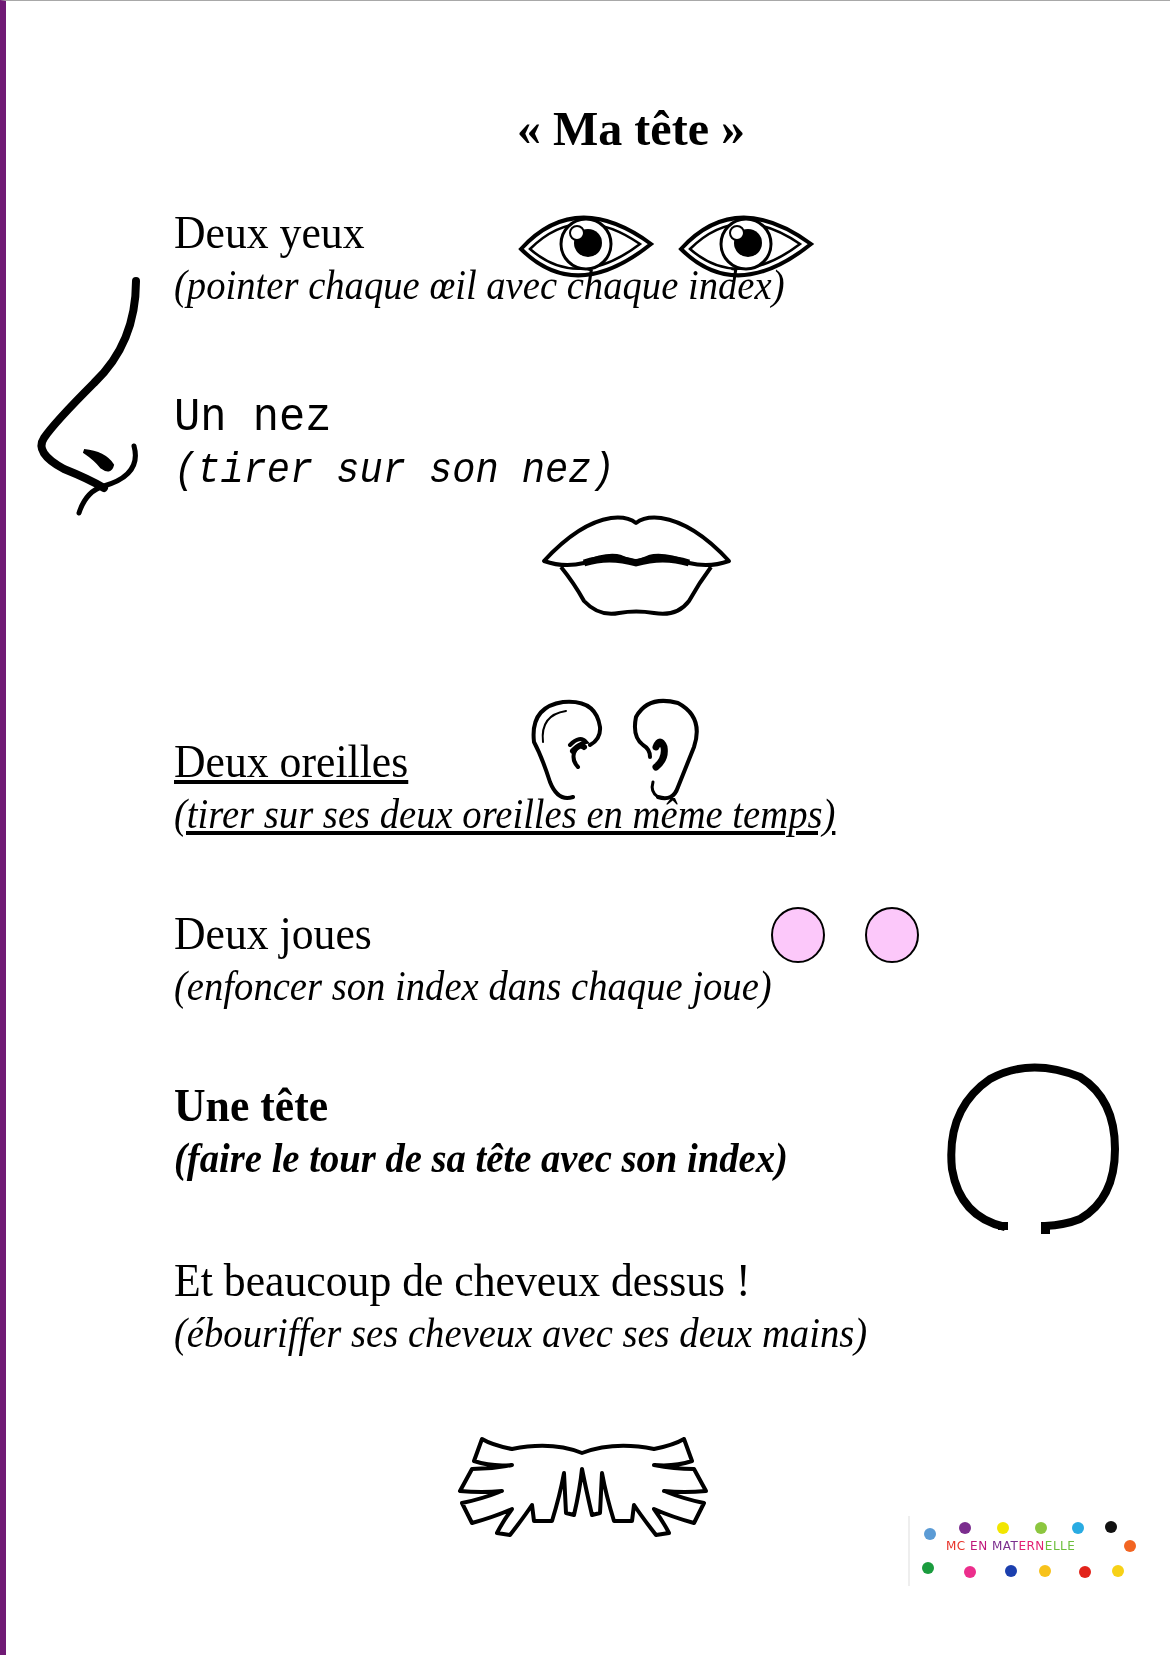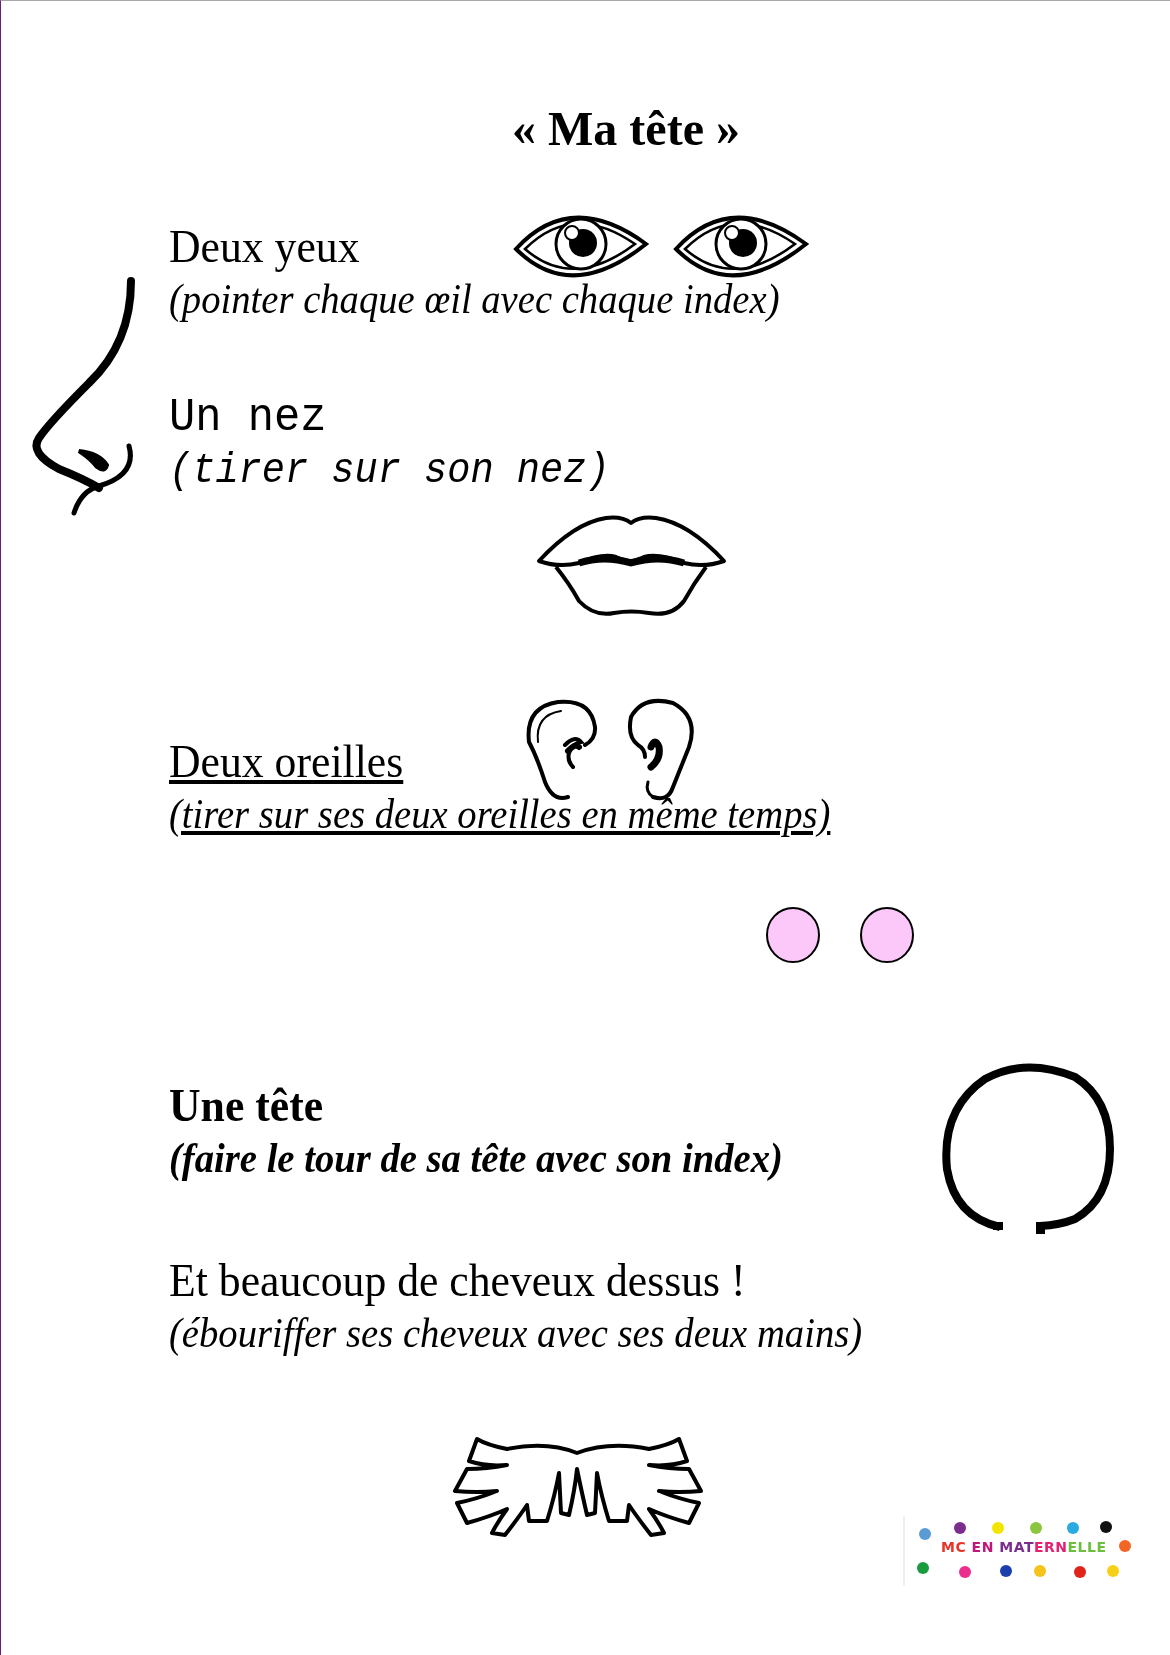--- a/index.html
+++ b/index.html
@@ -1,38 +1,38 @@
 <!DOCTYPE html>
 <html><head>
 <meta charset="utf-8">
 <style>
   html, body { margin: 0; padding: 0; background: #ffffff; }
   body { width: 1170px; height: 1655px; position: relative; overflow: hidden;
          font-family: "Liberation Serif", "DejaVu Serif", serif; color: #000; }
   .page { position: absolute; left: 0; top: 0; width: 1170px; height: 1655px;
-          border-top: 1px solid #a8a8a8; border-left: 1px solid #701a75; box-sizing: border-box; }
+          border-top: 1px solid #a8a8a8; border-left: 6px solid #701a75; box-sizing: border-box; }
   .title { position: absolute; top: 100px; left: 0; width: 1250px; text-align: center;
            font-weight: bold; font-size: 48px; letter-spacing: 0px; }
   .verse { position: absolute; left: 168px; white-space: nowrap; }
   .line { font-size: 47px; line-height: 54px; transform: scaleX(0.93); transform-origin: left; display: block; }
   .gesture { font-size: 42px; font-style: italic; line-height: 52px; transform: scaleX(0.92); transform-origin: left; display: block; }
   .pic { position: absolute; }
   svg { display: block; }
   .logo { position: absolute; left: 902px; top: 1515px; width: 230px; height: 70px; }
   .logo-text { position: absolute; left: 38px; top: 23px; font-family: "DejaVu Sans", sans-serif;
-               font-weight: bold; font-size: 14px; letter-spacing: 0.5px; white-space: nowrap; }
+               font-weight: normal; font-size: 12px; letter-spacing: 0.5px; white-space: nowrap; }
 </style>
 </head>
 <body>
 
 <div class="page">
 
   <div class="title">« Ma tête »</div>
 
-  <div class="verse" style="top:218px;">
+  <div class="verse" style="top:204px;">
     <span class="line">Deux yeux</span>
     <span class="gesture">(pointer chaque œil avec chaque index)</span>
   </div>
   <div class="pic" style="left:510px; top:198px;">
     <svg width="300" height="90" viewBox="0 0 300 90">
       <g fill="none" stroke="#000" stroke-width="4">
         <path d="M5 50 Q60 -10 135 45 Q60 105 5 50 Z"></path>
         <path d="M14 50 Q62 2 124 45 Q62 92 14 50 Z" stroke-width="2.5"></path>
         <path d="M165 50 Q220 -10 295 45 Q220 105 165 50 Z"></path>
         <path d="M174 50 Q222 2 284 45 Q222 92 174 50 Z" stroke-width="2.5"></path>
@@ -82,20 +82,24 @@
         <path d="M15 45 Q12 18 38 14" stroke-width="2"></path>
         <path d="M42 48 Q52 38 58 45 Q50 46 46 56 Q44 64 50 70" stroke-width="4"></path>
         <path d="M45 54 Q52 46 56 50" stroke-width="6"></path>
         <path d="M130 100 Q145 105 150 90 Q158 70 166 50 Q176 20 150 6 Q120 -2 108 20 Q104 40 115 48 Q122 52 122 60" stroke-width="4"></path>
         <path d="M128 50 Q132 40 136 50 Q138 62 128 70" stroke-width="7"></path>
         <path d="M130 100 Q122 95 125 85" stroke-width="3"></path>
       </g>
     </svg>
   </div>
 
+  <div class="verse" style="top:905px;">
+    <span class="line">Deux joues</span>
+    <span class="gesture">(enfoncer son index dans chaque joue)</span>
+  </div>
   <div class="pic" style="left:764px; top:905px;">
     <svg width="160" height="60" viewBox="0 0 160 60">
       <ellipse cx="28" cy="29" rx="26" ry="27" fill="#fcc8fa" stroke="#000" stroke-width="2"></ellipse>
       <ellipse cx="122" cy="29" rx="26" ry="27" fill="#fcc8fa" stroke="#000" stroke-width="2"></ellipse>
     </svg>
   </div>
 
   <div class="verse" style="top:1077px;font-weight:bold;">
     <span class="line">Une tête</span>
     <span class="gesture">(faire le tour de sa tête avec son index)</span>

